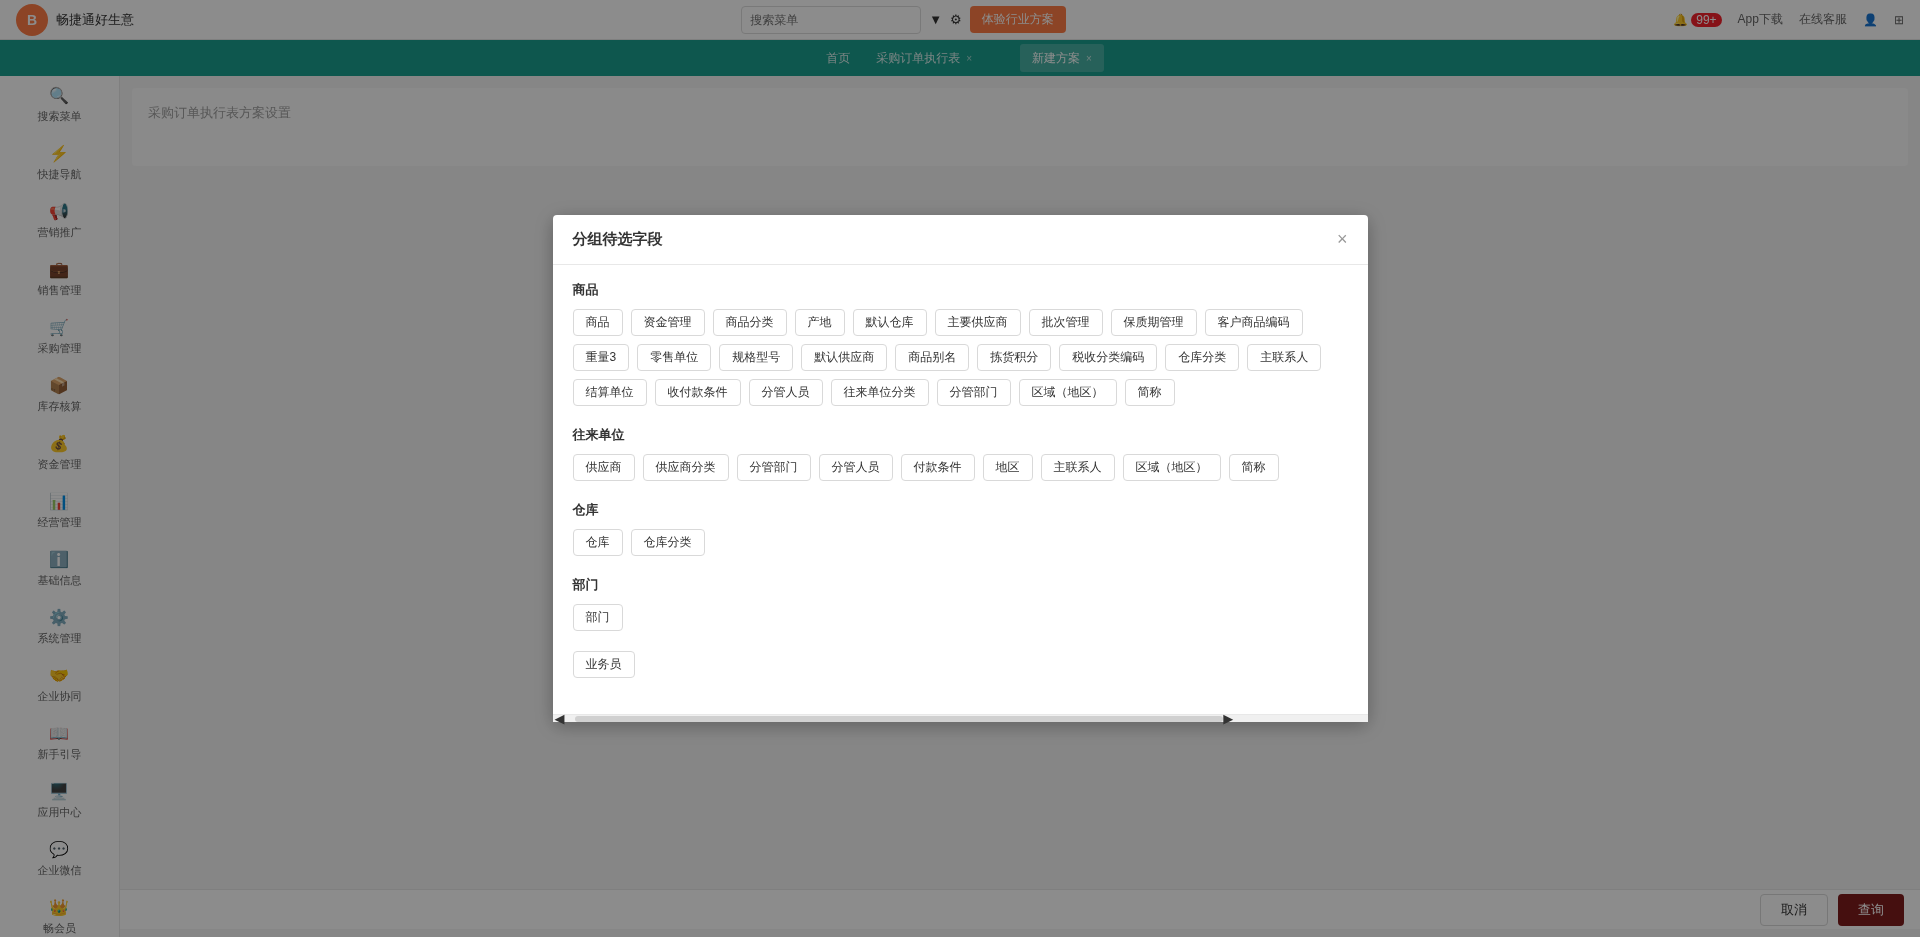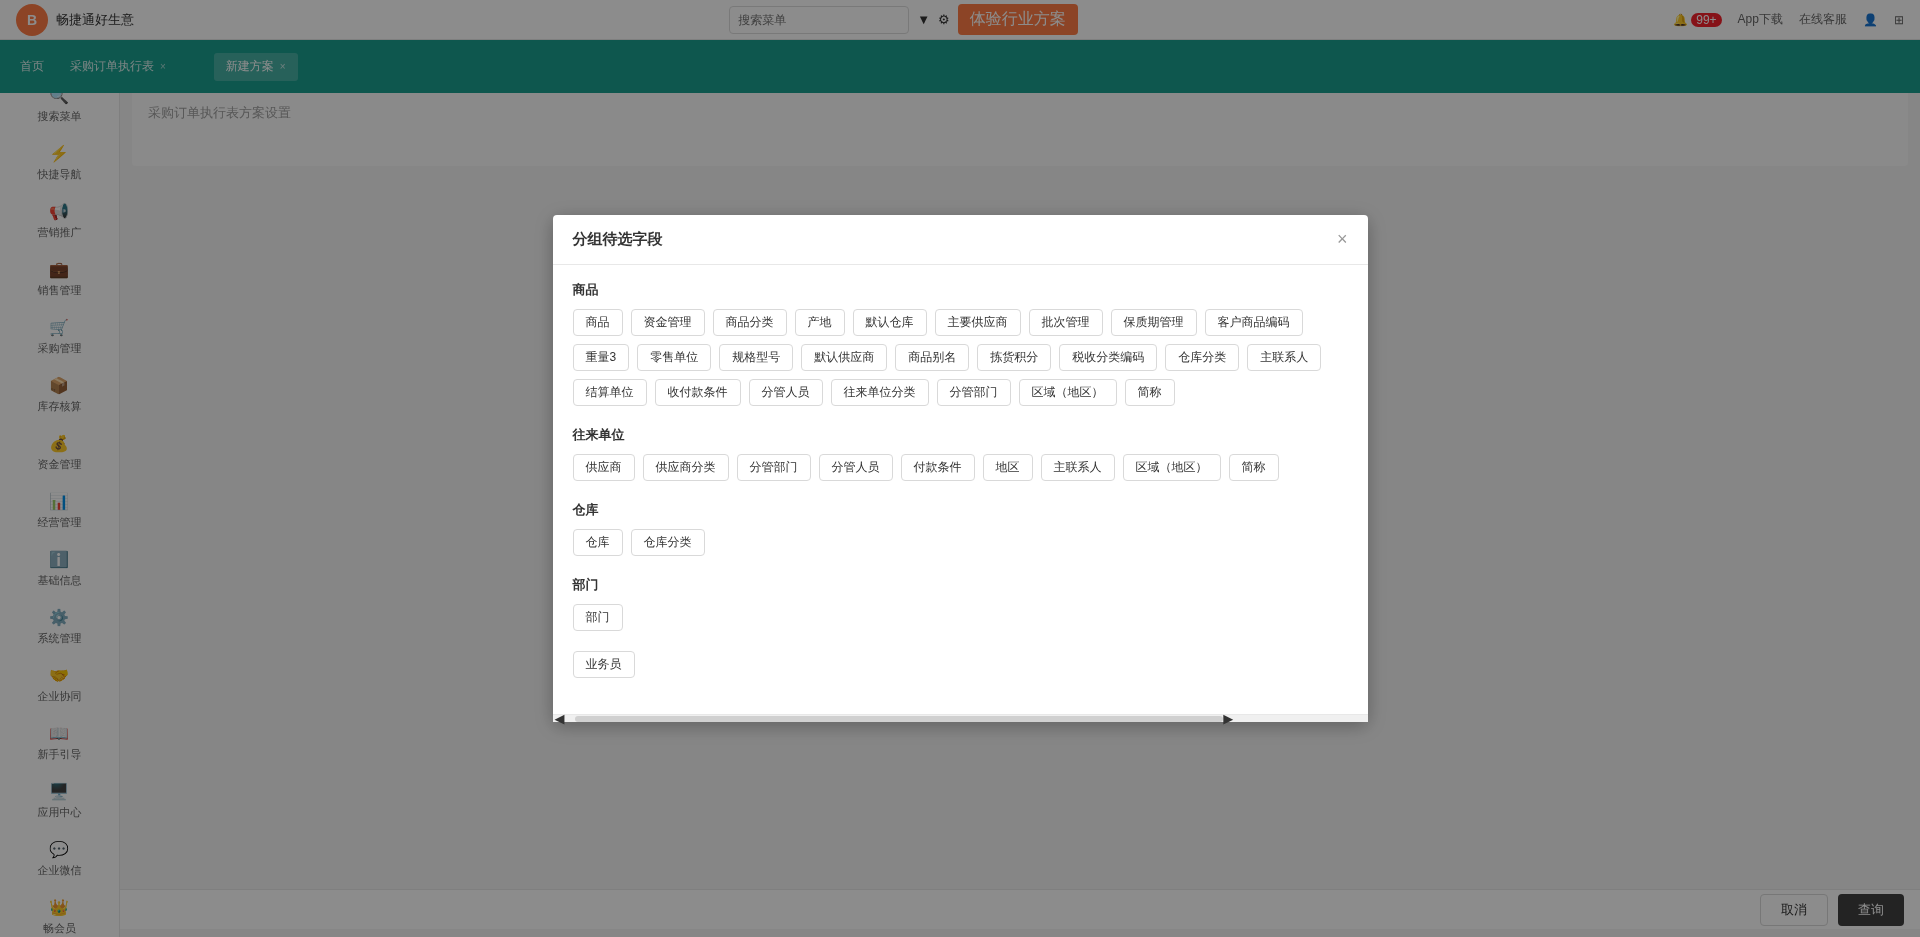--- a/index.html
+++ b/index.html
@@ -56,40 +56,41 @@
       font-size: 12px;
       color: #666;
     }
     .trial-btn {
       background: #ff7d45;
       color: #fff;
       border: none;
       padding: 5px 12px;
       border-radius: 4px;
       cursor: pointer;
-      font-size: 16px;
+      font-size: 12px;
     }
     .badge-red {
       background: #f5222d;
       color: #fff;
       border-radius: 10px;
       padding: 0 5px;
       font-size: 12px;
     }
 
     
     .tab-bar {
-      height: 53px;
+      height: 36px;
       background: #1a9e8e;
       display: flex;
       align-items: center;
       padding: 0 8px;
       position: fixed;
       top: 40px; left: 0; right: 0;
       z-index: 99;
+      justify-content: center;
     }
     .tab-item {
       height: 28px;
       padding: 0 12px;
       display: flex;
       align-items: center;
       gap: 6px;
       font-size: 12px;
       color: rgba(255,255,255,0.85);
       cursor: pointer;
@@ -248,21 +249,21 @@
       border-radius: 4px;
       background: #fff;
       cursor: pointer;
       font-size: 13px;
       color: #333;
     }
     .btn-confirm {
       padding: 6px 20px;
       border: none;
       border-radius: 4px;
-      background: #404040;
+      background: #7f1d1d;
       color: #fff;
       cursor: pointer;
       font-size: 13px;
     }
 
     
     .bottom-toolbar {
       position: fixed;
       bottom: 8px; left: 0; right: 0;
       height: 40px;

